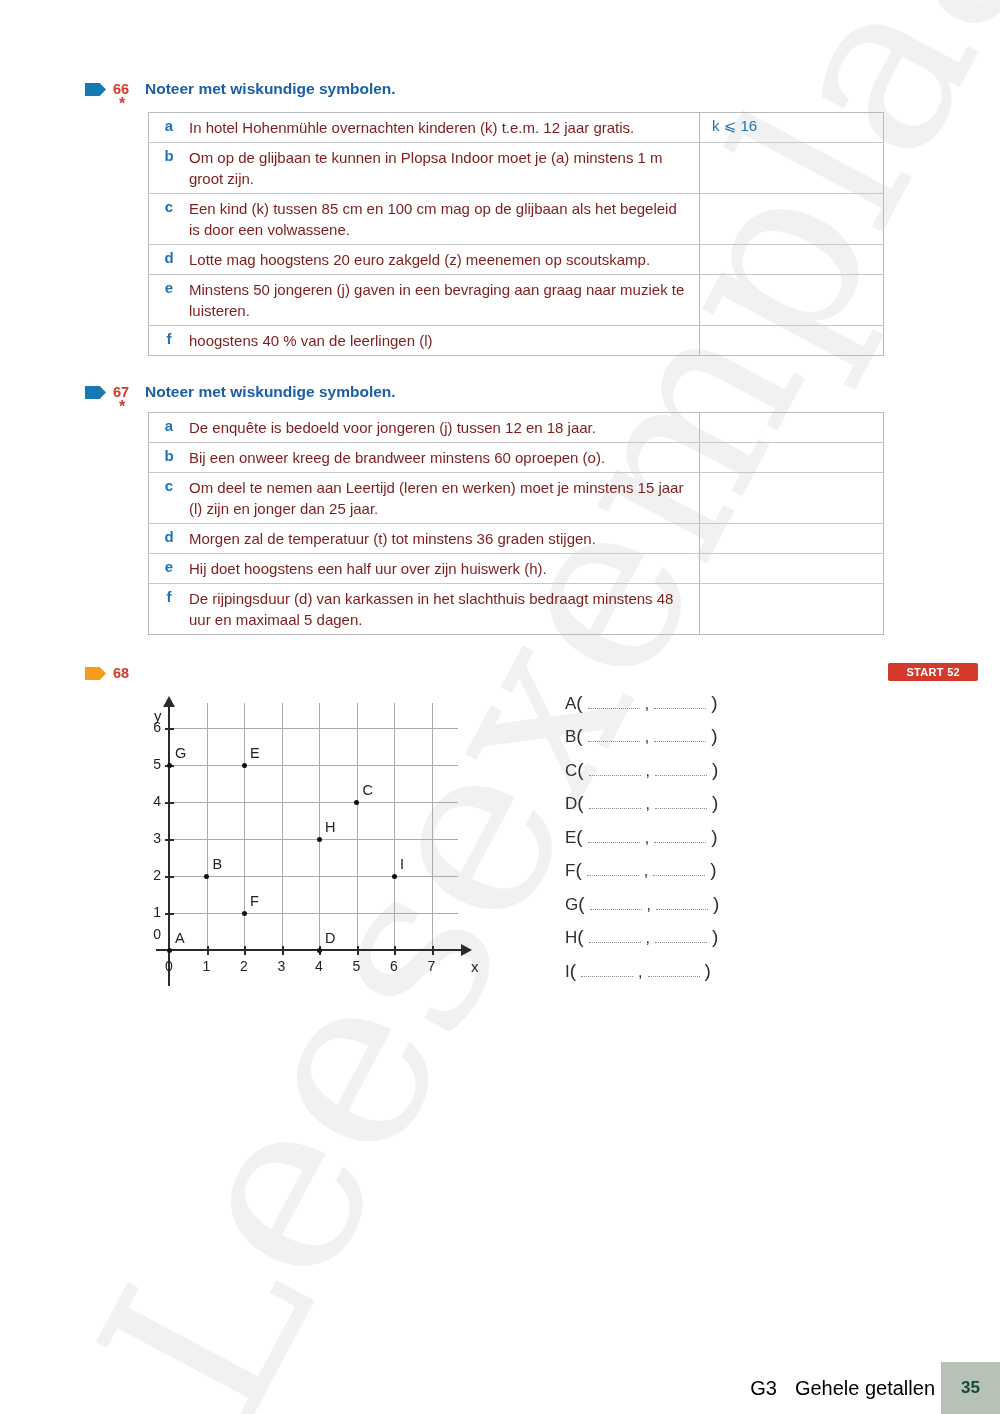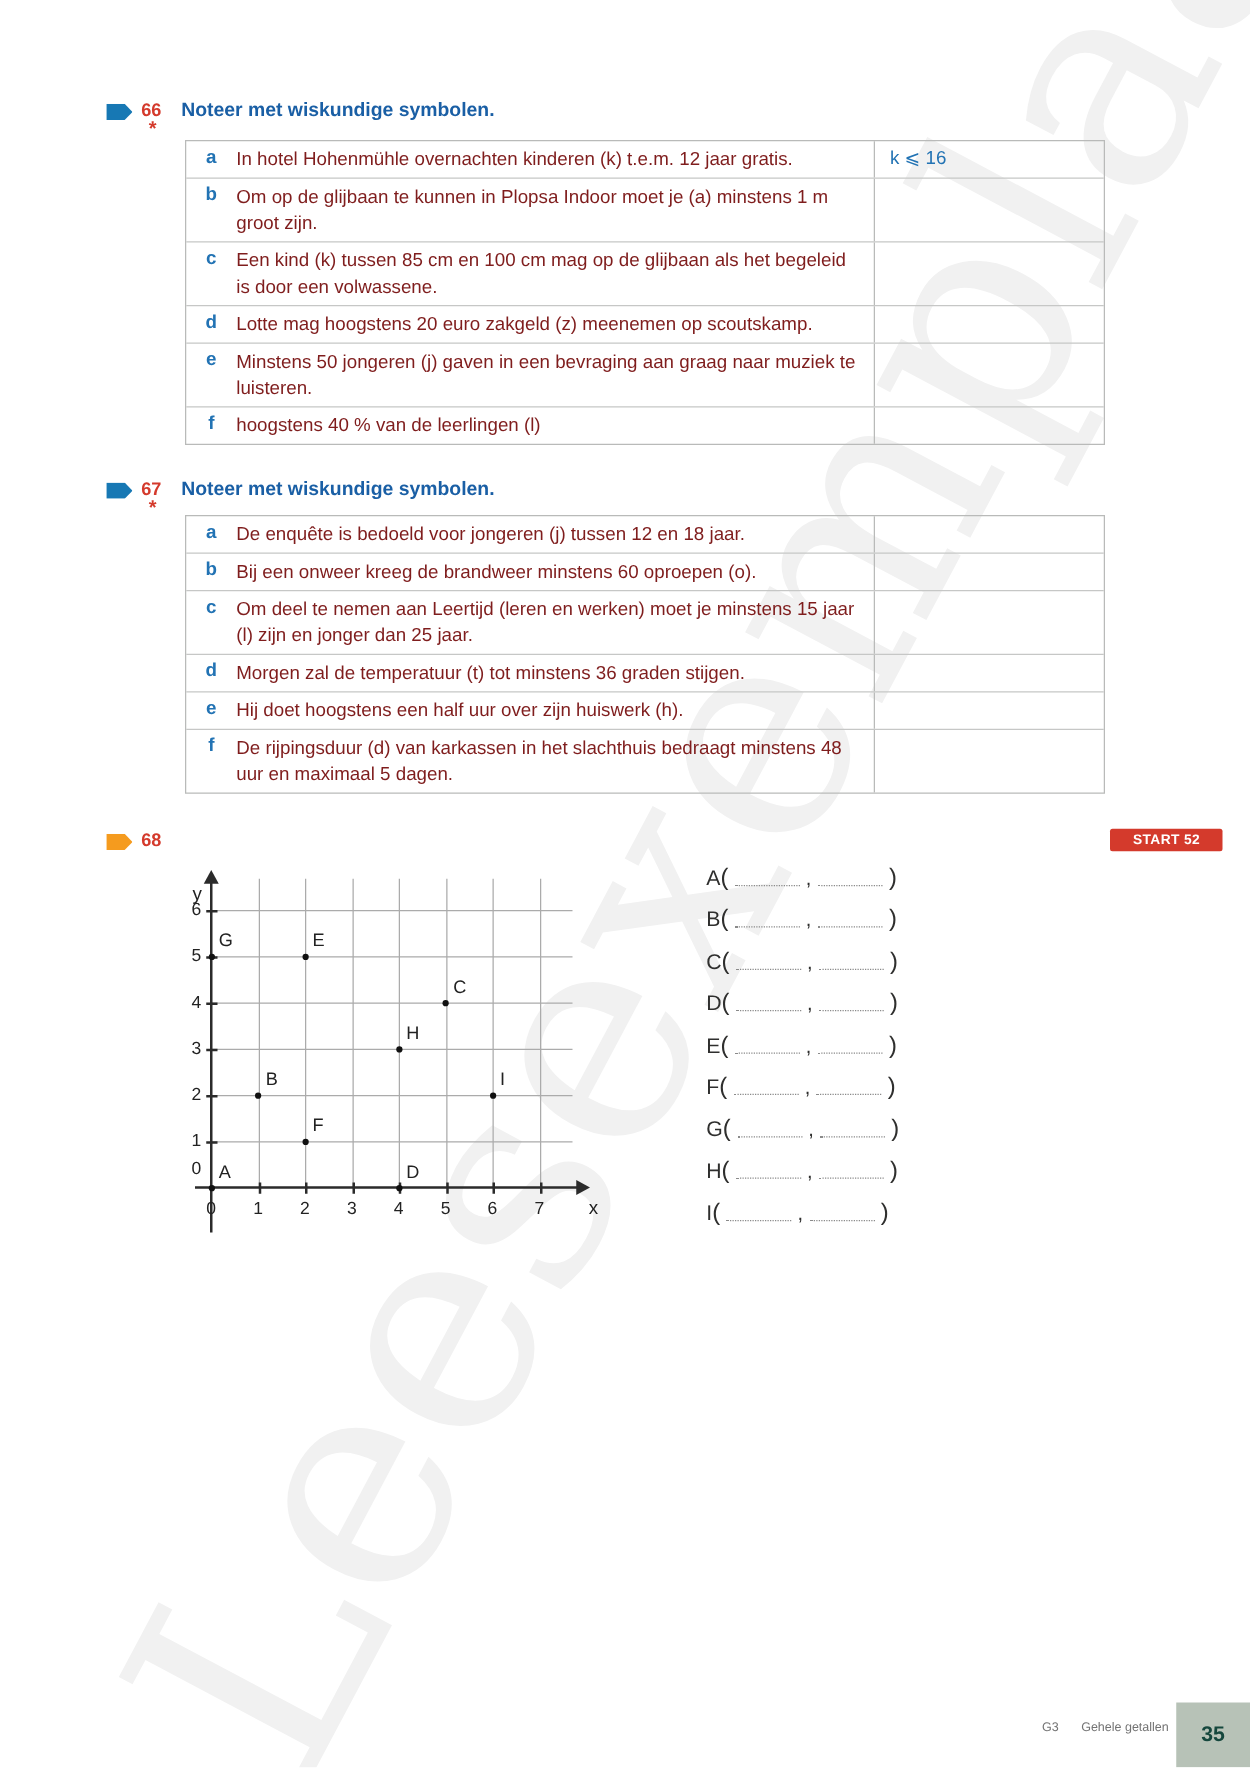--- a/index.html
+++ b/index.html
@@ -52,21 +52,21 @@
 
   
   .ans-row{position:absolute;left:565px;display:flex;align-items:baseline;font-size:17px;color:#2f2f2e;}
   .ans-letter{font-size:17px;}
   .ans-paren{font-size:19px;}
   .dots{display:inline-block;width:52px;height:2px;border-bottom:1.6px dotted #8a8a8a;
       align-self:flex-end;margin:0 5px 5px 5px;}
   .ans-comma{font-size:16px;}
 
   
-  .footer{position:absolute;top:1377px;right:65px;font-size:10px;color:#737373;}
+  .footer{position:absolute;top:1377px;right:65px;font-size:20px;color:#000000;}
   .footer .chap{margin-right:18px;}
   .pagebox{position:absolute;right:0;top:1362px;width:59px;height:52px;background:#b7c2b7;
       display:flex;align-items:center;justify-content:center;font-weight:bold;font-size:17px;color:#15473d;}
 </style>
 </head>
 <body>
 
 <div class="page">
   <div class="watermark">Leesexemplaar</div>
 

